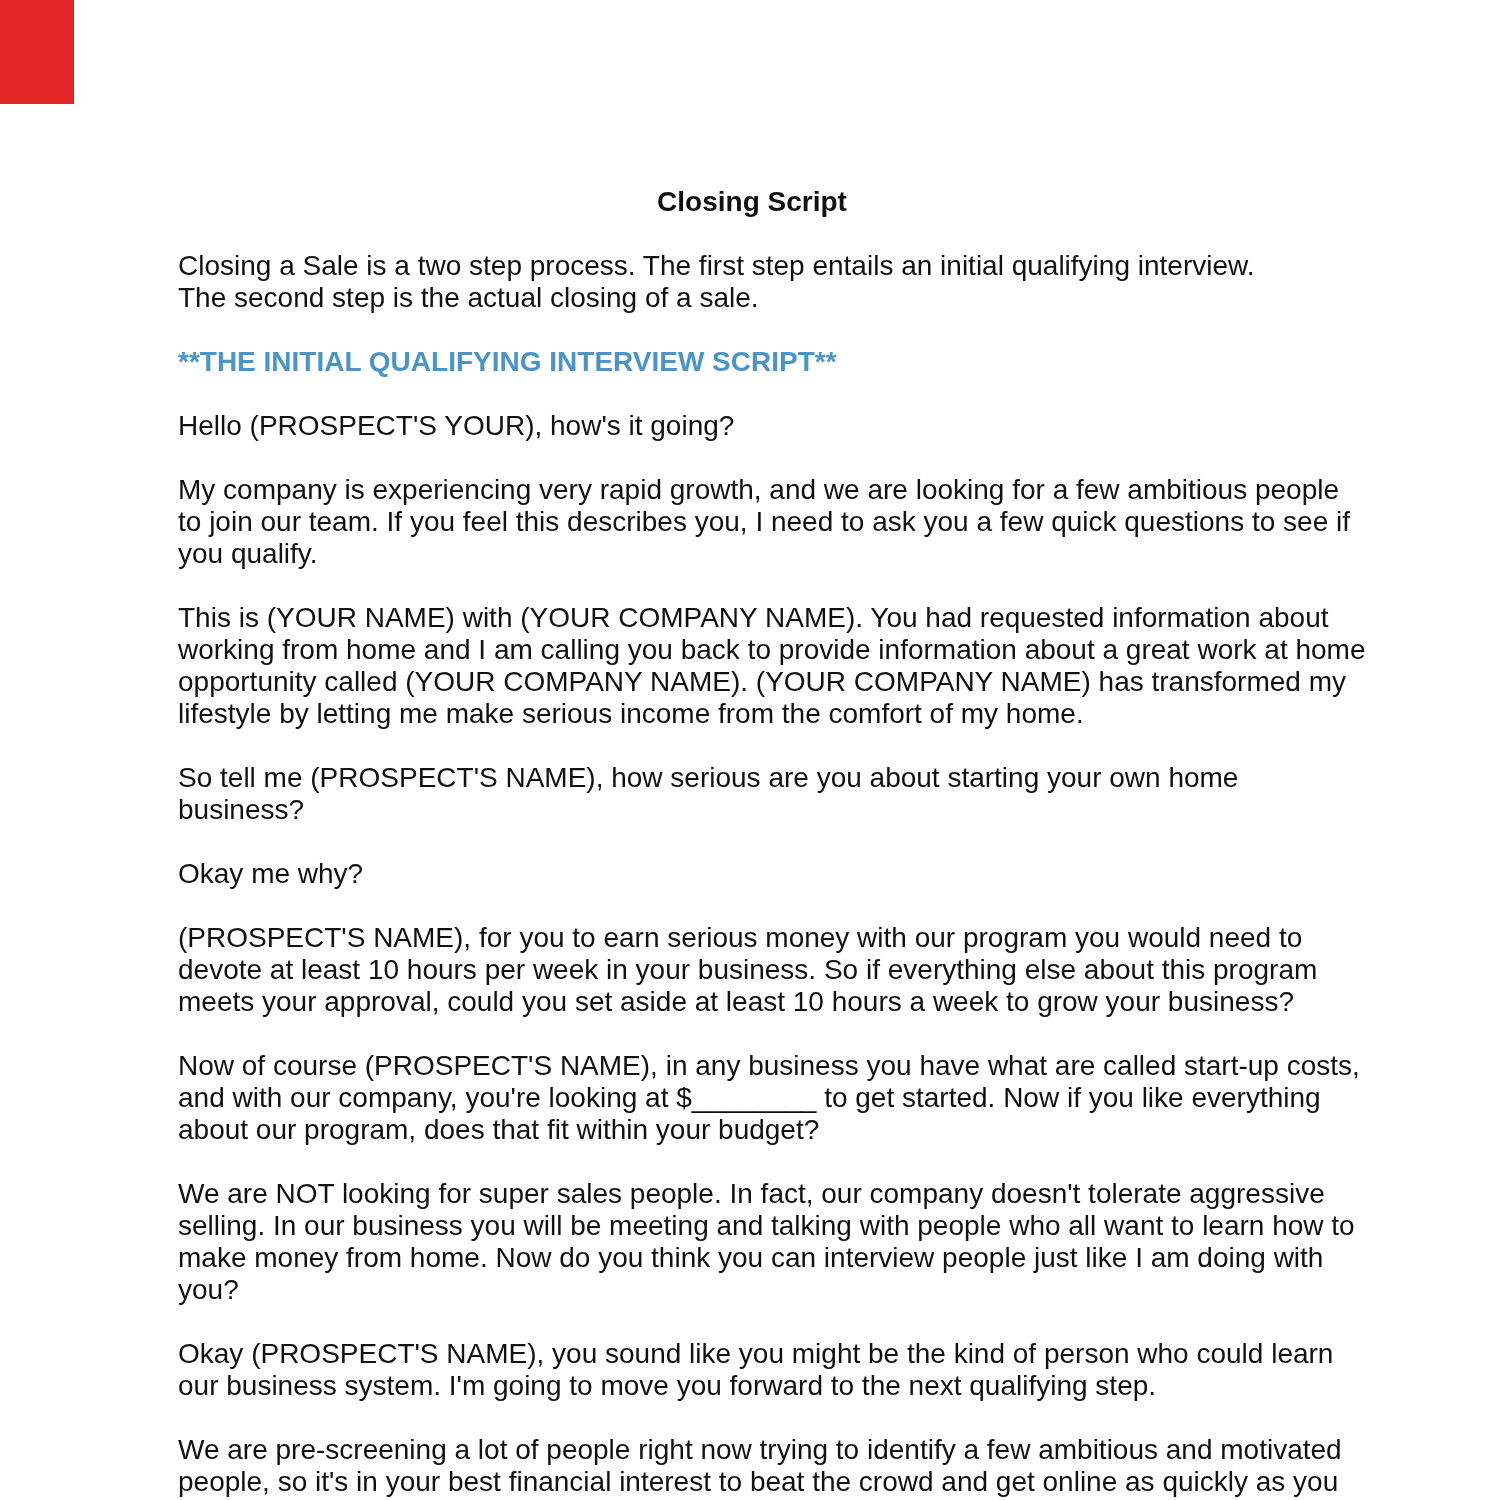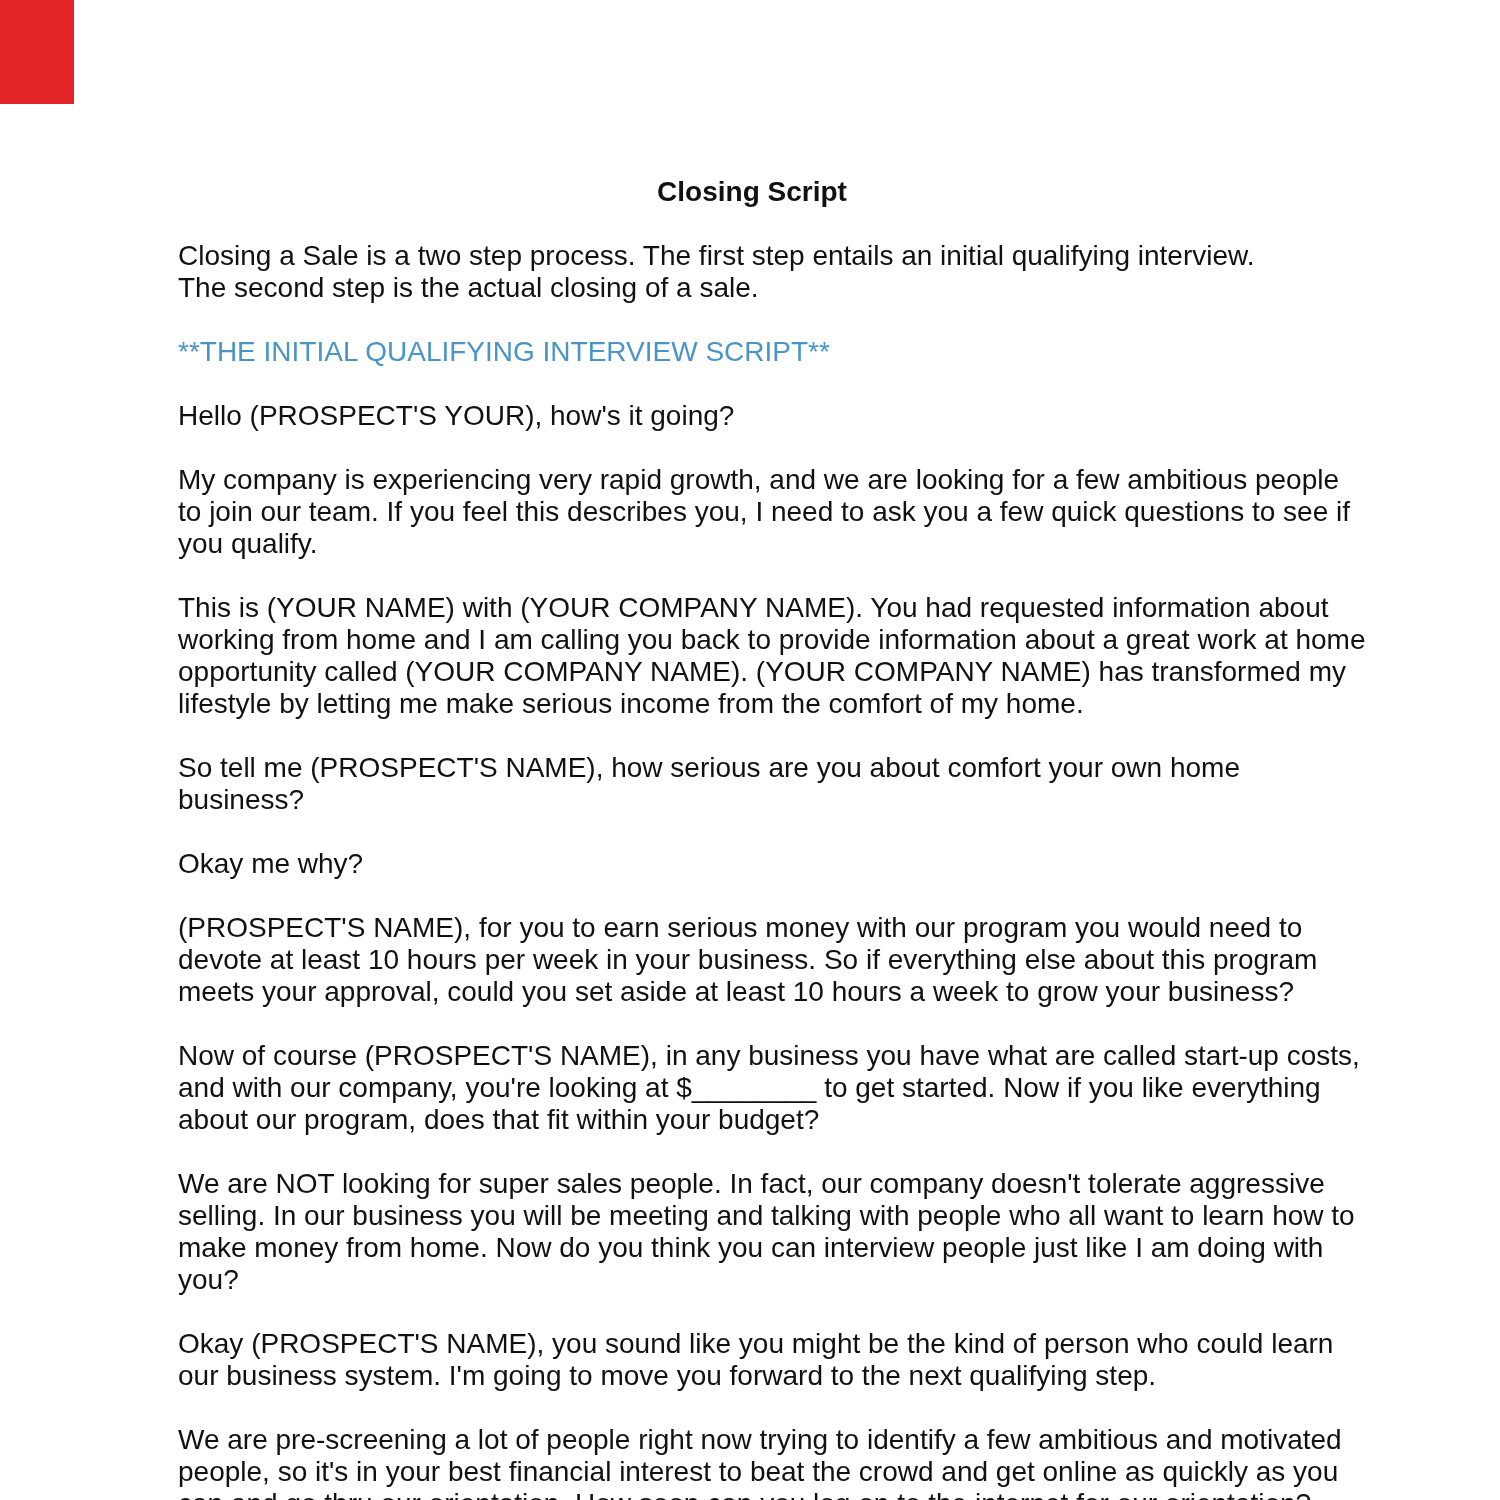--- a/index.html
+++ b/index.html
@@ -30,56 +30,56 @@
   .doc {
     position: absolute;
     left: 178px;
     top: 176px;
     width: 1148px;
     font-size: 28px;
     line-height: 32px;
   }
   .doc p, .doc h1, .doc h2 {
     white-space: pre;        
-    margin: 0 0 32px 0;      
+    margin: 10px 0 32px 0;      
     font-size: 28px;
     line-height: 32px;
     font-weight: normal;
   }
   .doc h1.title {
     text-align: center;
     font-weight: bold;
   }
   .doc p.intro {
     font-weight: normal;
   }
   .doc h2.section-heading {
     color: var(--accent);
-    font-weight: normal;
+    font-weight: bold;
   }
 </style>
 </head>
 <body>
 
 <div class="corner-marker"></div>
 
 <div class="doc">
   <h1 class="title">Closing Script</h1>
   <p class="intro">Closing a Sale is a two step process. The first step entails an initial qualifying interview.
 The second step is the actual closing of a sale.</p>
   <h2 class="section-heading">**THE INITIAL QUALIFYING INTERVIEW SCRIPT**</h2>
   <p>Hello (PROSPECT'S YOUR), how's it going?</p>
   <p>My company is experiencing very rapid growth, and we are looking for a few ambitious people
 to join our team. If you feel this describes you, I need to ask you a few quick questions to see if
 you qualify.</p>
   <p>This is (YOUR NAME) with (YOUR COMPANY NAME). You had requested information about
 working from home and I am calling you back to provide information about a great work at home
 opportunity called (YOUR COMPANY NAME). (YOUR COMPANY NAME) has transformed my
 lifestyle by letting me make serious income from the comfort of my home.</p>
-  <p>So tell me (PROSPECT'S NAME), how serious are you about comfort your own home
+  <p>So tell me (PROSPECT'S NAME), how serious are you about starting your own home
 business?</p>
   <p>Okay me why?</p>
   <p>(PROSPECT'S NAME), for you to earn serious money with our program you would need to
 devote at least 10 hours per week in your business. So if everything else about this program
 meets your approval, could you set aside at least 10 hours a week to grow your business?</p>
   <p>Now of course (PROSPECT'S NAME), in any business you have what are called start-up costs,
 and with our company, you're looking at $________ to get started. Now if you like everything
 about our program, does that fit within your budget?</p>
   <p>We are NOT looking for super sales people. In fact, our company doesn't tolerate aggressive
 selling. In our business you will be meeting and talking with people who all want to learn how to

